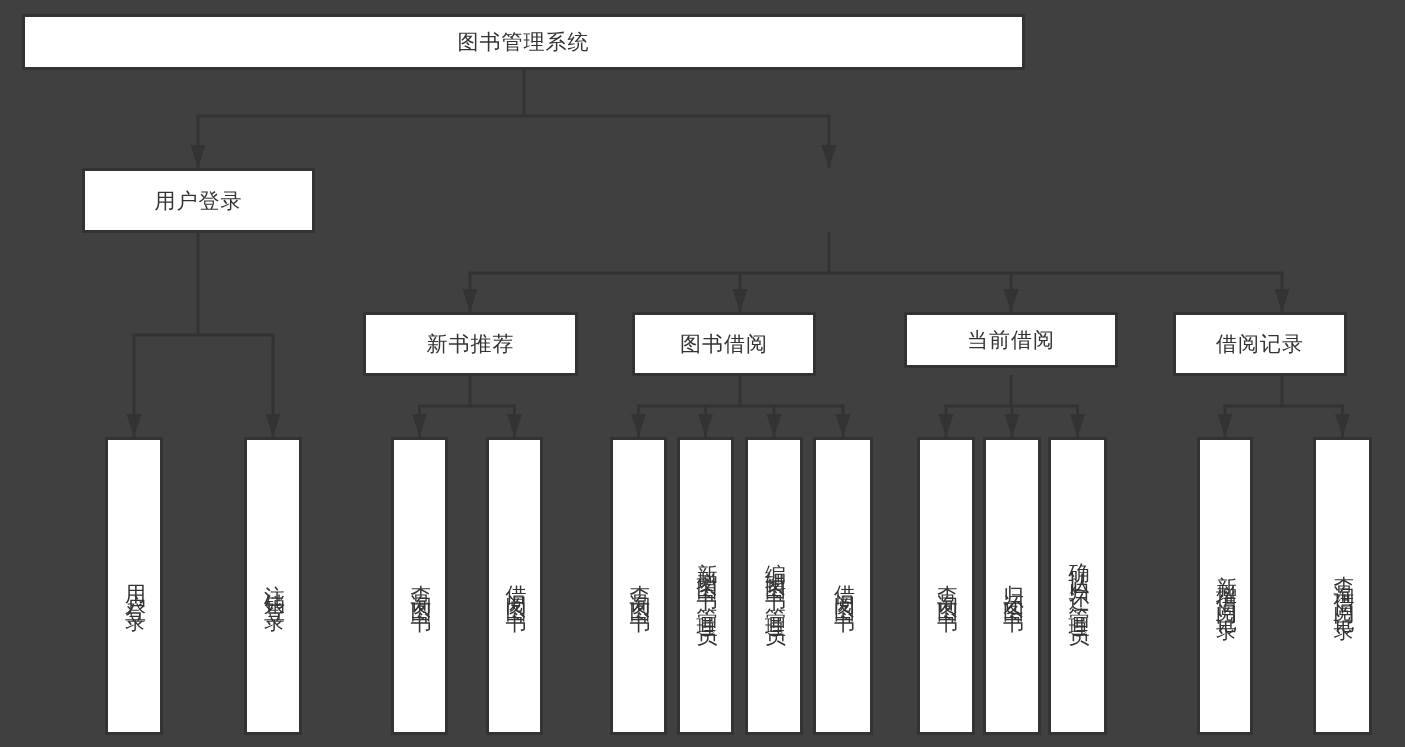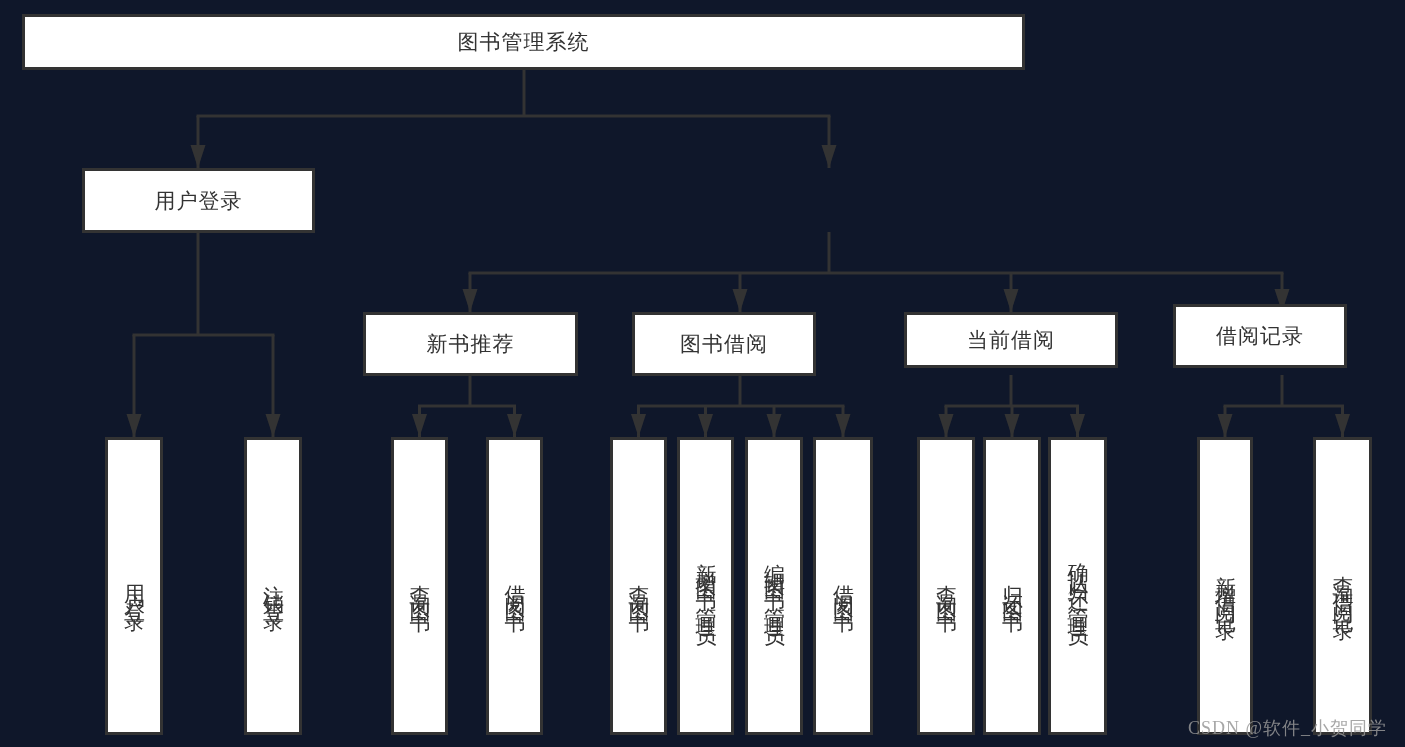--- a/index.html
+++ b/index.html
@@ -1,21 +1,21 @@
 <!DOCTYPE html>
 <html><head>
 <meta charset="utf-8">
 <style>
   html, body { margin: 0; padding: 0; background: #ffffff; }
   .canvas {
     position: relative;
     width: 1405px;
     height: 747px;
-    background: #0f172a;
-    font-family: Liberation Serif, serif;
+    background: #404040;
+    font-family: Liberation Mono, monospace;
     overflow: hidden;
   }
   .edges {
     position: absolute;
     left: 0; top: 0;
     width: 1405px; height: 747px;
     pointer-events: none;
   }
   .box {
     position: absolute;
@@ -128,21 +128,21 @@
 
   <div class="box hbox" style="left:363px; top:312px; width:215px; height:64px;">
     <span>新书推荐</span>
   </div>
   <div class="box hbox" style="left:632px; top:312px; width:184px; height:64px;">
     <span>图书借阅</span>
   </div>
   <div class="box hbox" style="left:904px; top:312px; width:214px; height:56px;">
     <span>当前借阅</span>
   </div>
-  <div class="box hbox" style="left:1173px; top:304px; width:174px; height:64px;">
+  <div class="box hbox" style="left:1173px; top:312px; width:174px; height:64px;">
     <span>借阅记录</span>
   </div>
 
   <div class="box vbox" style="left:105px; top:437px; width:58px; height:298px;">
     <span>用户登录</span>
   </div>
   <div class="box vbox" style="left:244px; top:437px; width:58px; height:298px;">
     <span>注销登录</span>
   </div>
 
@@ -176,15 +176,14 @@
     <span>确认归还（管理员）</span>
   </div>
 
   <div class="box vbox" style="left:1197px; top:437px; width:56px; height:298px;">
     <span>新增借阅记录</span>
   </div>
   <div class="box vbox" style="left:1313px; top:437px; width:59px; height:298px;">
     <span>查询借阅记录</span>
   </div>
 
-  <div class="watermark">CSDN @软件_小贺同学</div>
 
 </div>
 
 </body></html>

